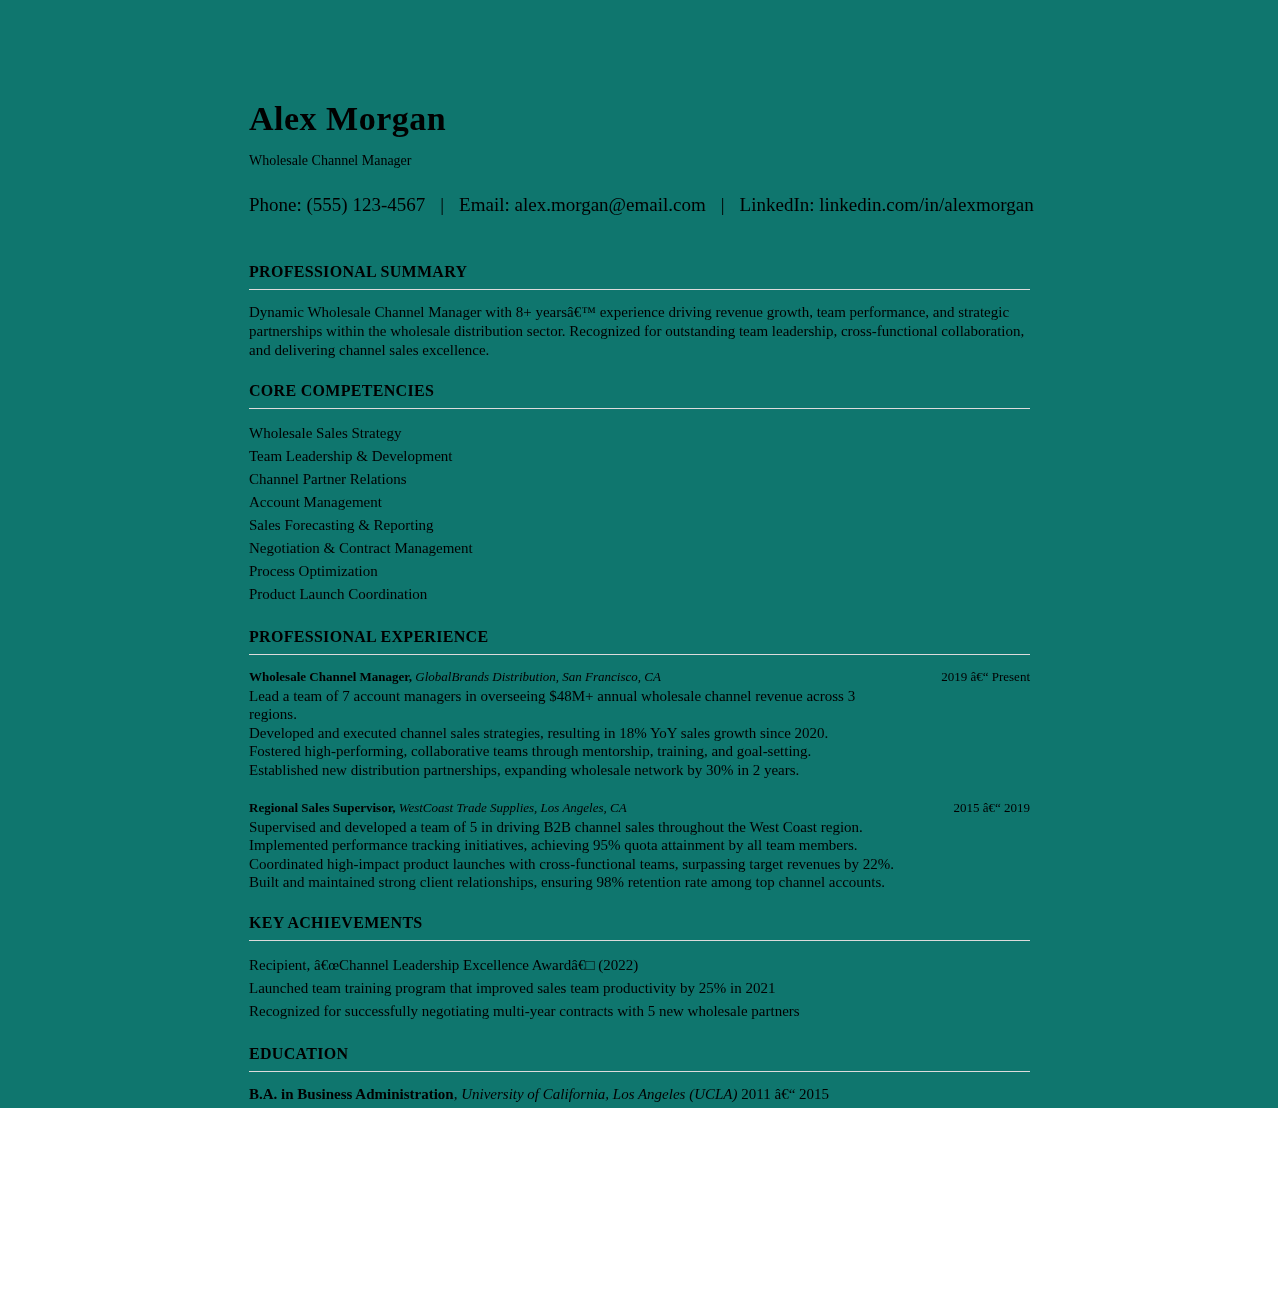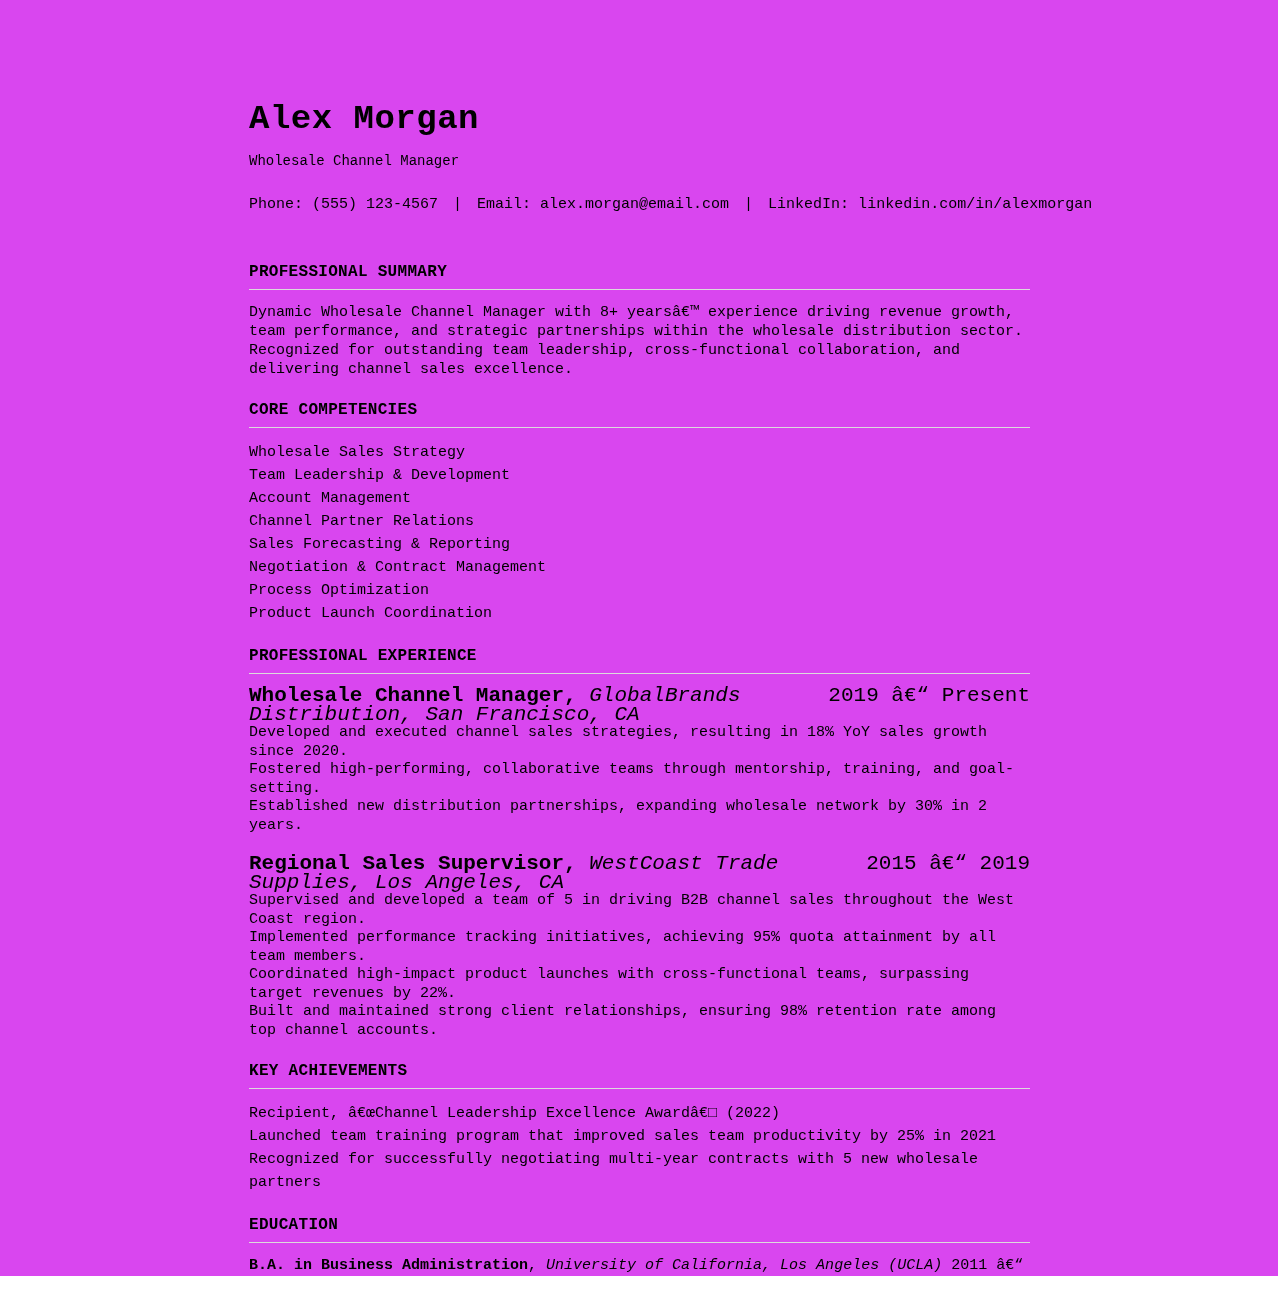--- a/index.html
+++ b/index.html
@@ -1,21 +1,21 @@
 <!DOCTYPE html>
 <html><head>
 <meta charset="utf-8">
 <style>
   * { box-sizing: border-box; }
   html, body { margin: 0; padding: 0; background: #ffffff; }
   .page {
     width: 1278px;
-    height: 1276px;
-    background: #d946ef;
-    font-family: Liberation Mono, monospace;
+    height: 1108px;
+    background: #0f766e;
+    font-family: Liberation Serif, serif;
     color: #000000;
     overflow: hidden;
   }
   .content {
     margin-left: 249px;
     width: 781px;
     padding-top: 100px;
   }
   .name {
     font-size: 34px;
@@ -23,21 +23,21 @@
     line-height: 1.12;
     margin: 0;
     letter-spacing: 0.5px;
   }
   .subtitle {
     font-size: 14px;
     line-height: 22px;
     margin-top: 12px;
   }
   .contact {
-    font-size: 15px;
+    font-size: 19px;
     line-height: 18px;
     margin-top: 24px;
     white-space: nowrap;
   }
   .contact .sep { margin: 0 15px; color: #000; }
   section { margin-top: 23px; }
   section.first { margin-top: 50px; }
   .section-heading {
     font-size: 16px;
     font-weight: bold;
@@ -59,21 +59,21 @@
   .competency-item {
     font-size: 15px;
     line-height: 23px;
   }
   .job { margin-top: 0; }
   .job + .job { margin-top: 20px; }
   .job-header {
     display: flex;
     justify-content: space-between;
     align-items: baseline;
-    font-size: 21px;
+    font-size: 13px;
     line-height: 18.5px;
   }
   .job-title { font-weight: bold; }
   .job-company { font-style: italic; }
   .job-dates { white-space: nowrap; }
   .job-bullet {
     font-size: 15px;
     line-height: 18.5px;
     white-space: pre-wrap;
   }
@@ -106,42 +106,44 @@
       <hr class="section-rule">
       <p class="summary-text">Dynamic Wholesale Channel Manager with 8+ yearsâ€™ experience driving revenue growth, team performance, and strategic partnerships within the wholesale distribution sector. Recognized for outstanding team leadership, cross-functional collaboration, and delivering channel sales excellence.</p>
     </section>
 
     <section>
       <h2 class="section-heading">CORE COMPETENCIES</h2>
       <hr class="section-rule">
       <div>
         <div class="competency-item">Wholesale Sales Strategy</div>
         <div class="competency-item">Team Leadership &amp; Development</div>
+        <div class="competency-item">Channel Partner Relations</div>
         <div class="competency-item">Account Management</div>
-        <div class="competency-item">Channel Partner Relations</div>
         <div class="competency-item">Sales Forecasting &amp; Reporting</div>
         <div class="competency-item">Negotiation &amp; Contract Management</div>
         <div class="competency-item">Process Optimization</div>
         <div class="competency-item">Product Launch Coordination</div>
       </div>
     </section>
 
     <section>
       <h2 class="section-heading">PROFESSIONAL EXPERIENCE</h2>
       <hr class="section-rule">
 
       <div class="job">
         <div class="job-header">
           <div>
             <span class="job-title">Wholesale Channel Manager,</span>
             <span class="job-company">GlobalBrands Distribution, San Francisco, CA</span>
           </div>
           <span class="job-dates">2019 â€“ Present</span>
         </div>
         <div>
+          <div class="job-bullet">Lead a team of 7 account managers in overseeing $48M+ annual wholesale channel revenue across 3
+regions.</div>
           <div class="job-bullet">Developed and executed channel sales strategies, resulting in 18% YoY sales growth since 2020.</div>
           <div class="job-bullet">Fostered high-performing, collaborative teams through mentorship, training, and goal-setting.</div>
           <div class="job-bullet">Established new distribution partnerships, expanding wholesale network by 30% in 2 years.</div>
         </div>
       </div>
 
       <div class="job">
         <div class="job-header">
           <div>
             <span class="job-title">Regional Sales Supervisor,</span>

